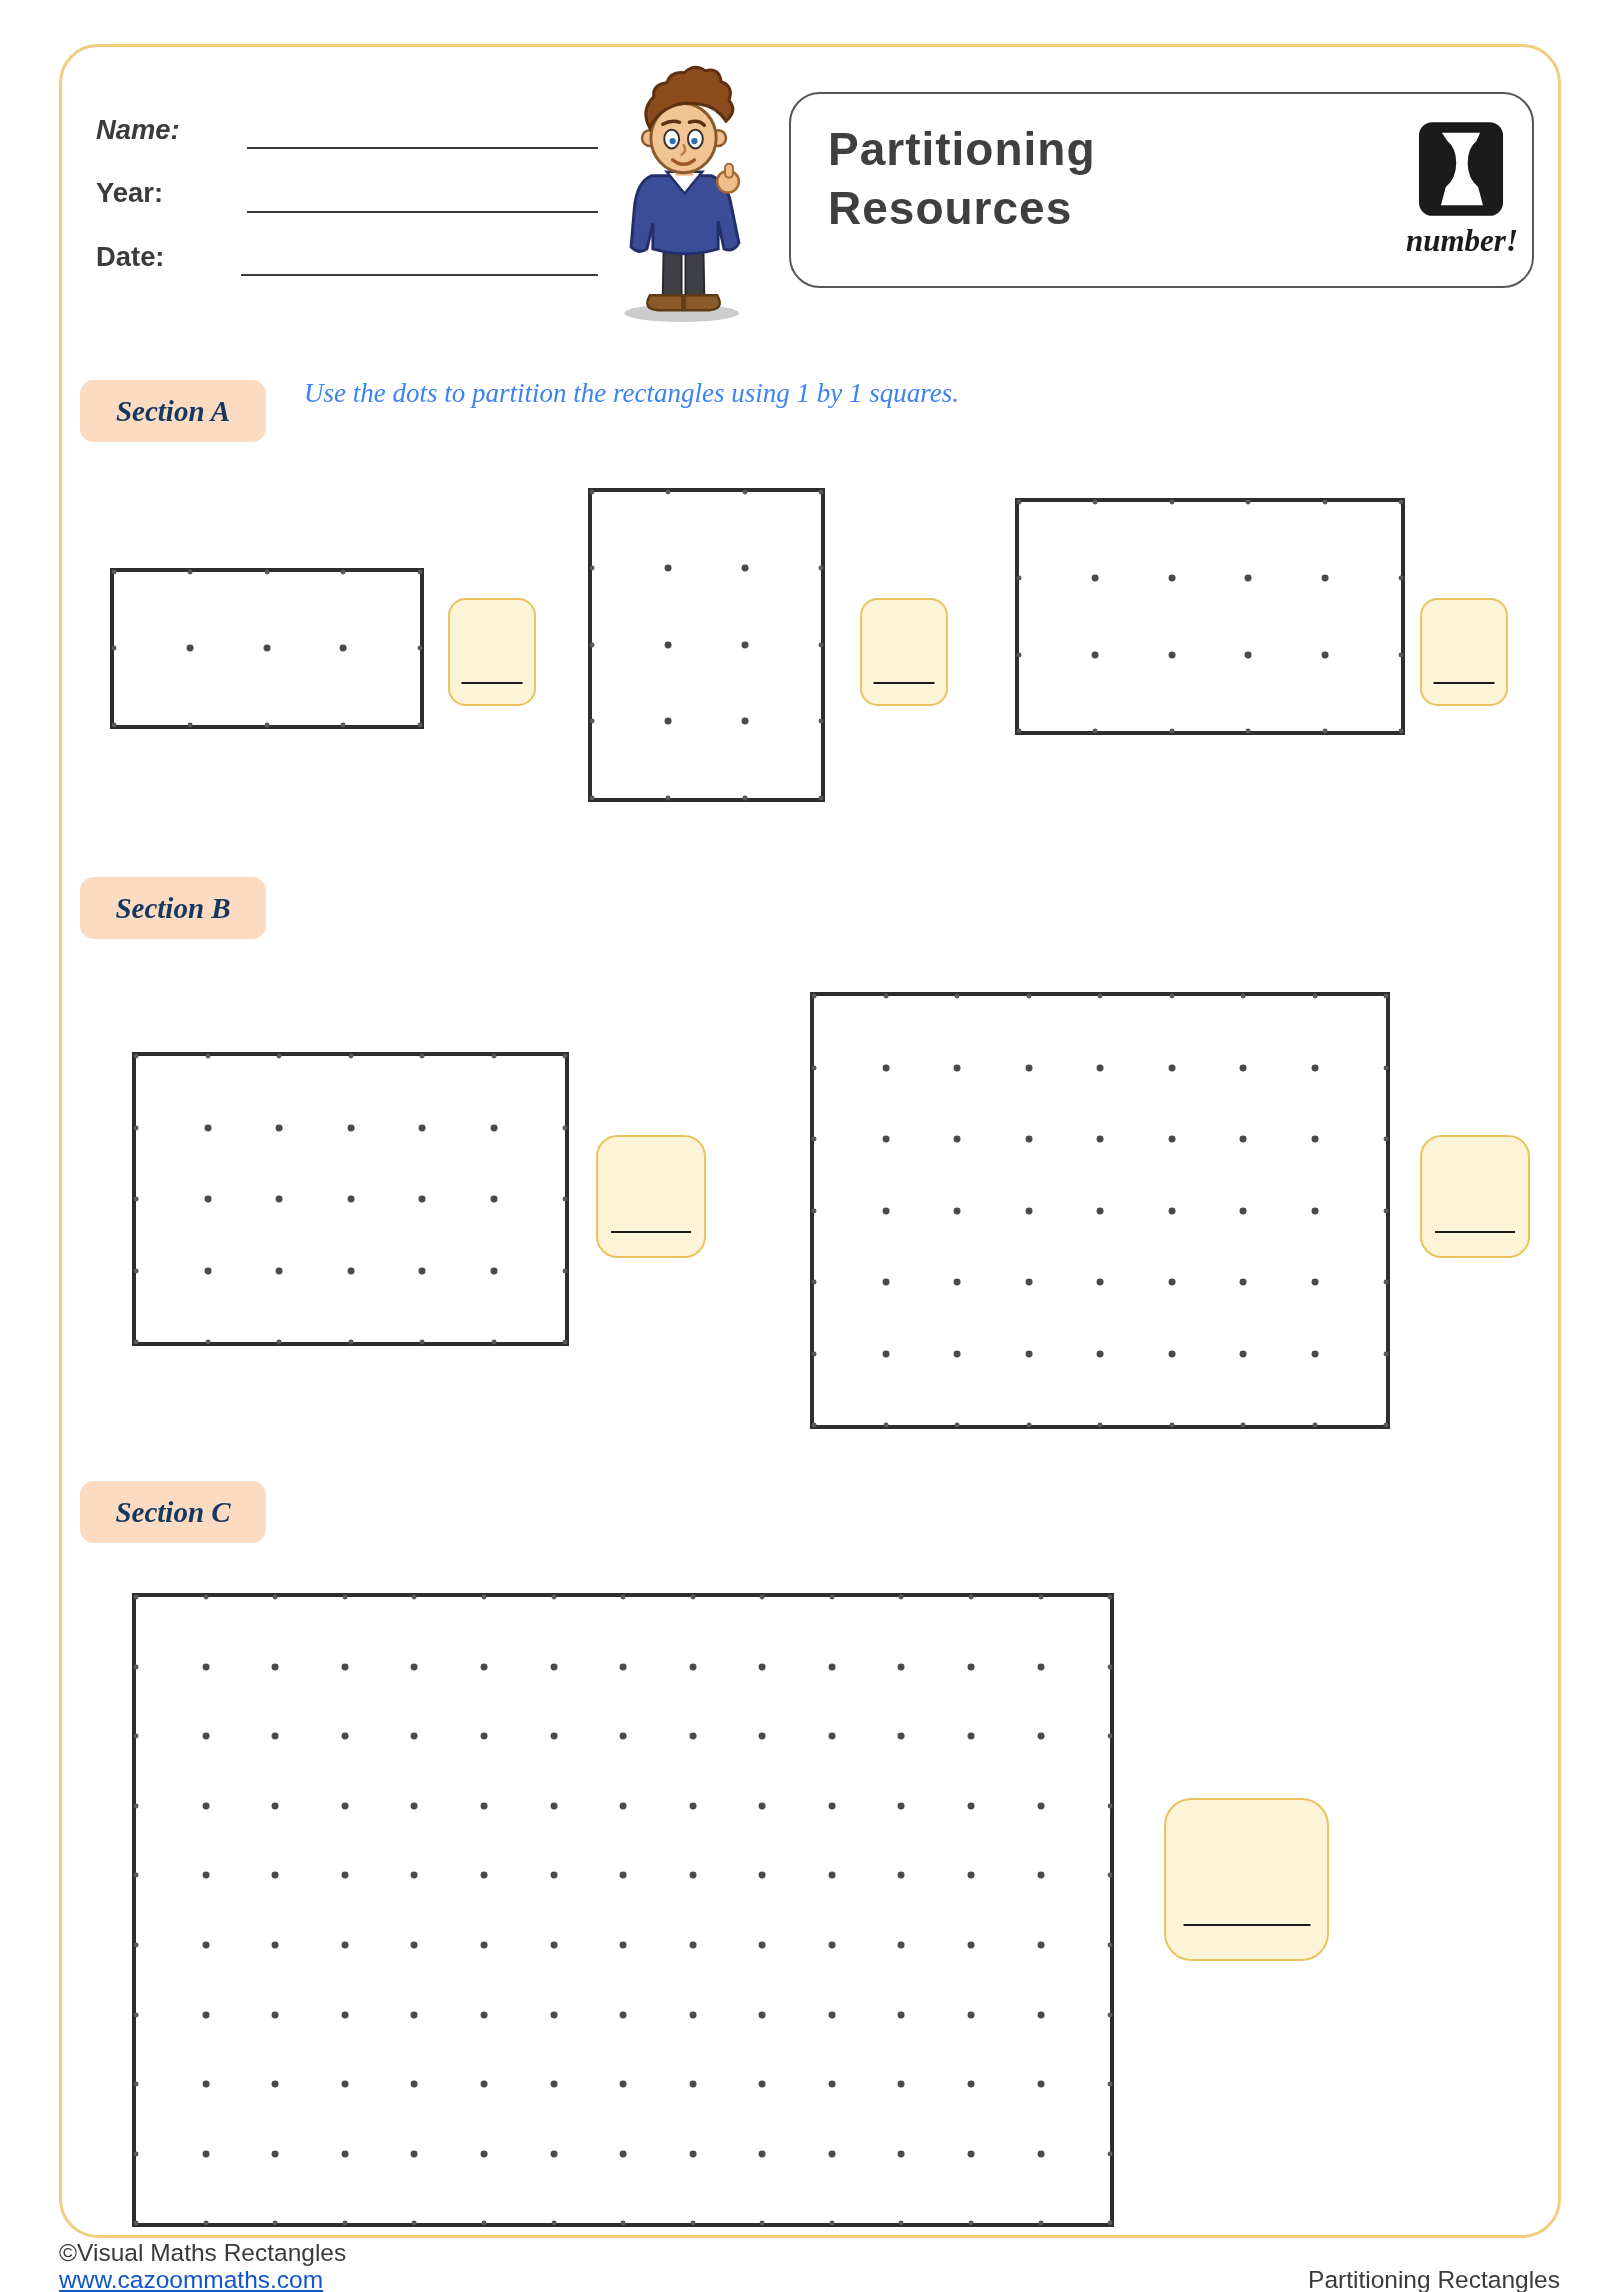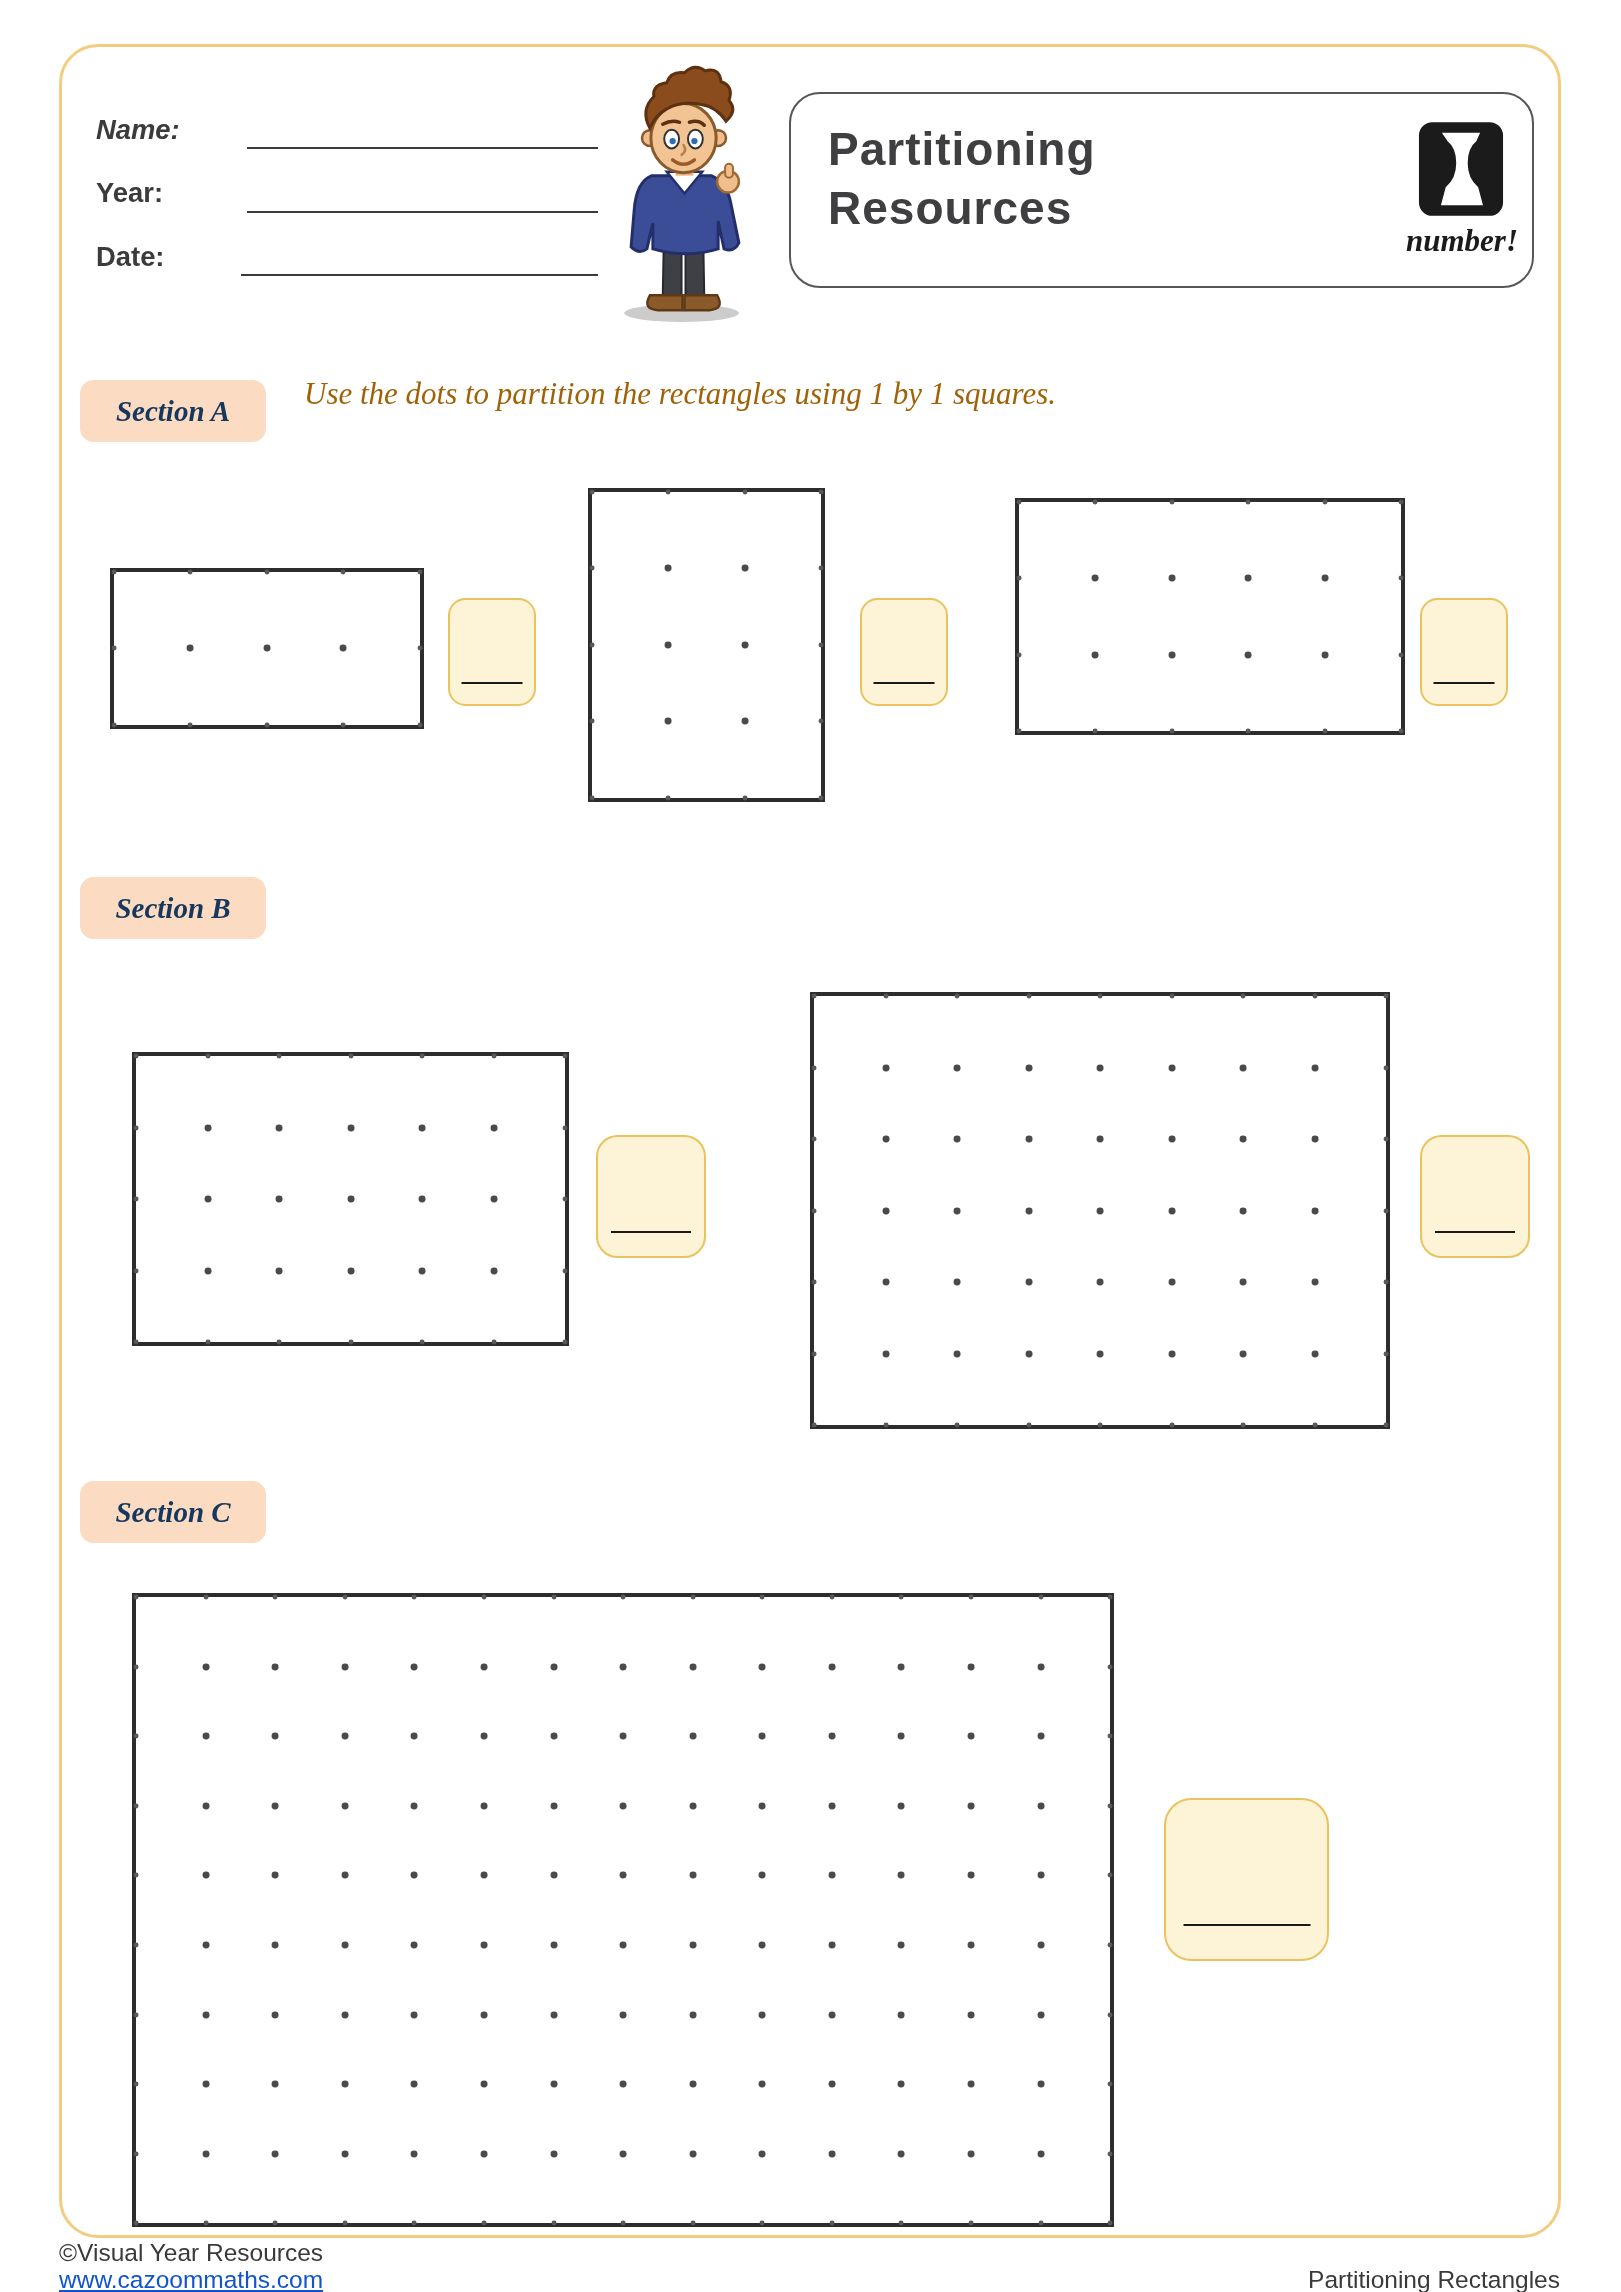--- a/index.html
+++ b/index.html
@@ -28,21 +28,21 @@
   .logo-text  { position:absolute; left:583px; top:129px; width:176px; text-align:center;
                 font-family:"Liberation Serif", serif; font-style:italic; font-weight:bold;
                 font-size:31px; color:#1b1b1b; }
 
   
   .section-pill { position:absolute; width:186px; height:62px; background:#fbdcc2; border-radius:13.7px;
                   display:flex; align-items:center; justify-content:center;
                   font-family:"Liberation Serif", serif; font-style:italic; font-weight:bold;
                   font-size:29px; color:#16375e; }
   .instructions { position:absolute; font-family:"Liberation Serif", serif; font-style:italic;
-                  font-size:31px; color:#a16207; line-height:39px; white-space:nowrap; }
+                  font-size:27px; color:#3b82f6; line-height:39px; white-space:nowrap; }
 
   
   .dot-rect { position:absolute; box-sizing:content-box; border:4.9px solid #2d2d2d; background:#fff; }
   .dot { position:absolute; border-radius:50%; background:#4a4a4a; transform:translate(-50%,-50%); }
   .dot.tick { background:#585858; }
 
   
   .answer-box  { position:absolute; background:#fdf3d6; border:2.9px solid #eac35f; border-radius:19.6px; }
   .answer-line { position:absolute; left:50%; transform:translateX(-50%); border-bottom:2.9px solid #1a1a1a; }
 
@@ -452,18 +452,18 @@
       <div class="dot tick" style="left: 974px; top: 418px; height: 4.9px; width: 4.9px;"></div>
       <div class="dot tick" style="left: 0px; top: 487px; height: 4.9px; width: 4.9px;"></div>
       <div class="dot tick" style="left: 974px; top: 487px; height: 4.9px; width: 4.9px;"></div>
       <div class="dot tick" style="left: 0px; top: 557px; height: 4.9px; width: 4.9px;"></div>
       <div class="dot tick" style="left: 974px; top: 557px; height: 4.9px; width: 4.9px;"></div>
     </div>
   <div class="answer-box" style="left:1164px; top:1798px; width:165px; height:163px; border-radius:27.4px;">
     <div class="answer-line" style="width:127px; bottom:33px;"></div>
   </div>
 
-  <div class="footer-text" style="left:59px; top:2239px;">©Visual Year Resources</div>
+  <div class="footer-text" style="left:59px; top:2239px;">©Visual Maths Rectangles</div>
   <a class="footer-link" href="#" style="left:59px; top:2266px;">www.cazoommaths.com</a>
   <div class="footer-text" style="right:61px; top:2266px;">Partitioning Rectangles</div>
 
 </div>
 
 
 </body></html>

